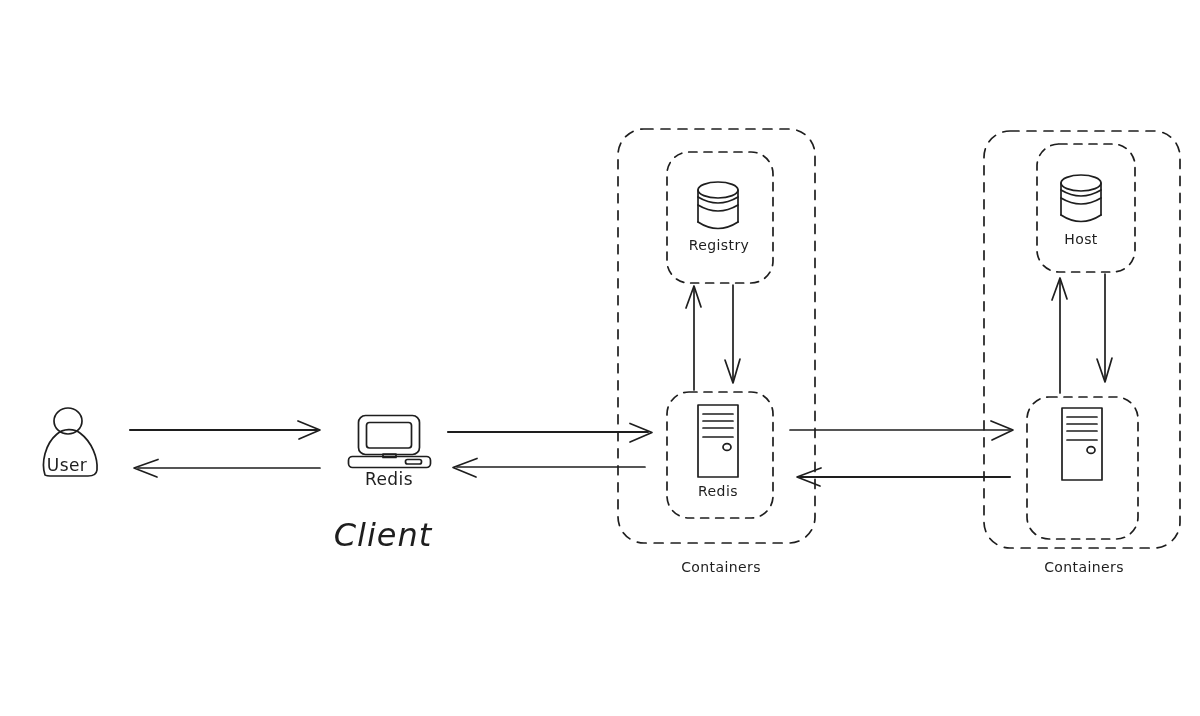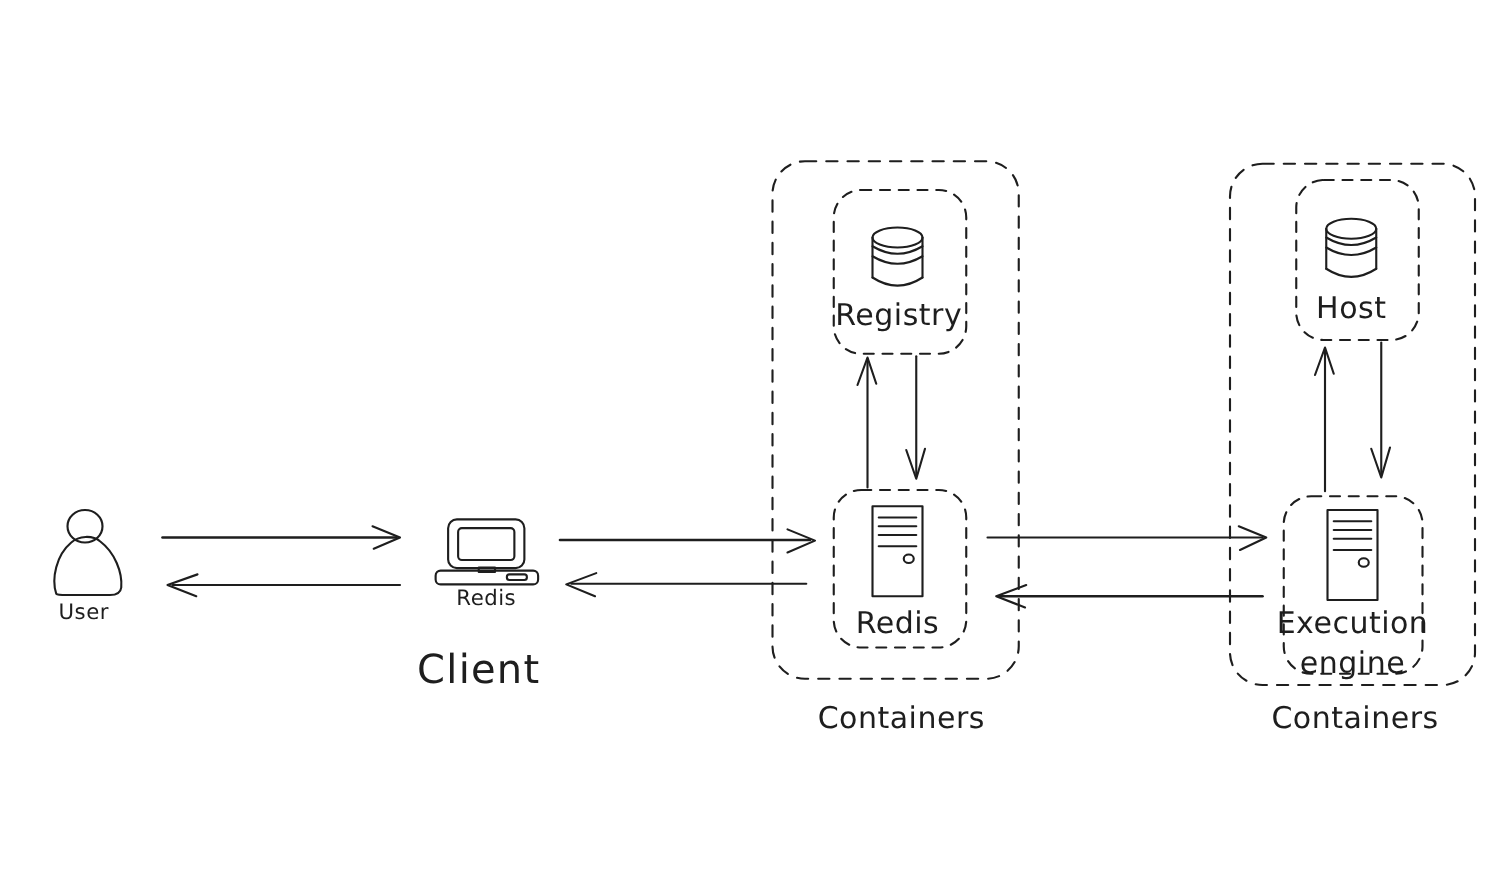--- a/index.html
+++ b/index.html
@@ -24,31 +24,32 @@
     stroke-width:1.7;
     stroke-linecap:round;
     stroke-linejoin:round;
   }
   .thick{stroke-width:2.1;}
   .dash-outer{stroke-dasharray:9 8;}
   .dash-inner{stroke-dasharray:8 7;}
   .lbl{
     position:absolute;
     transform:translateX(-50%);
-    font-size:24px;
+    font-size:14px;
     letter-spacing:.4px;
     white-space:nowrap;
     text-align:center;
     line-height:1.35;
     color:var(--stroke);
   }
   .lbl.small{font-size:17px;}
   .lbl.wrap{white-space:normal;width:130px;}
   .lbl.client{
     font-size:32px;
+    font-style:italic;
     letter-spacing:1px;
   }
 </style>
 </head>
 <body>
 
 <div class="stage">
 
   <svg width="1200" height="716" viewBox="0 0 1200 716">
 
@@ -149,31 +150,30 @@
       <path class="ln" d="M1060,393 V279"></path>
       <path class="ln" d="M1052,300 L1060,278 L1067,299"></path>
     </g>
     <g>
       <path class="ln" d="M1105,274 V380"></path>
       <path class="ln" d="M1097,359 L1105,382 L1112,358"></path>
     </g>
 
   </svg>
 
-  <div class="lbl small" style="left:67px;top:479px">User</div>
+  <div class="lbl small" style="left:67px;top:454px">User</div>
 
   <div class="lbl small" style="left:389px;top:468px">Redis</div>
 
   <div class="lbl client" style="left:383px;top:514px">Client</div>
 
   <div class="lbl" style="left:719px;top:236px">Registry</div>
 
   <div class="lbl" style="left:718px;top:482px">Redis</div>
 
   <div class="lbl" style="left:1081px;top:230px">Host</div>
 
-  <div class="lbl wrap" style="left:1082px;top:482px">Execution engine</div>
 
   <div class="lbl" style="left:721px;top:558px">Containers</div>
 
   <div class="lbl" style="left:1084px;top:558px">Containers</div>
 
 </div>
 
 </body></html>

